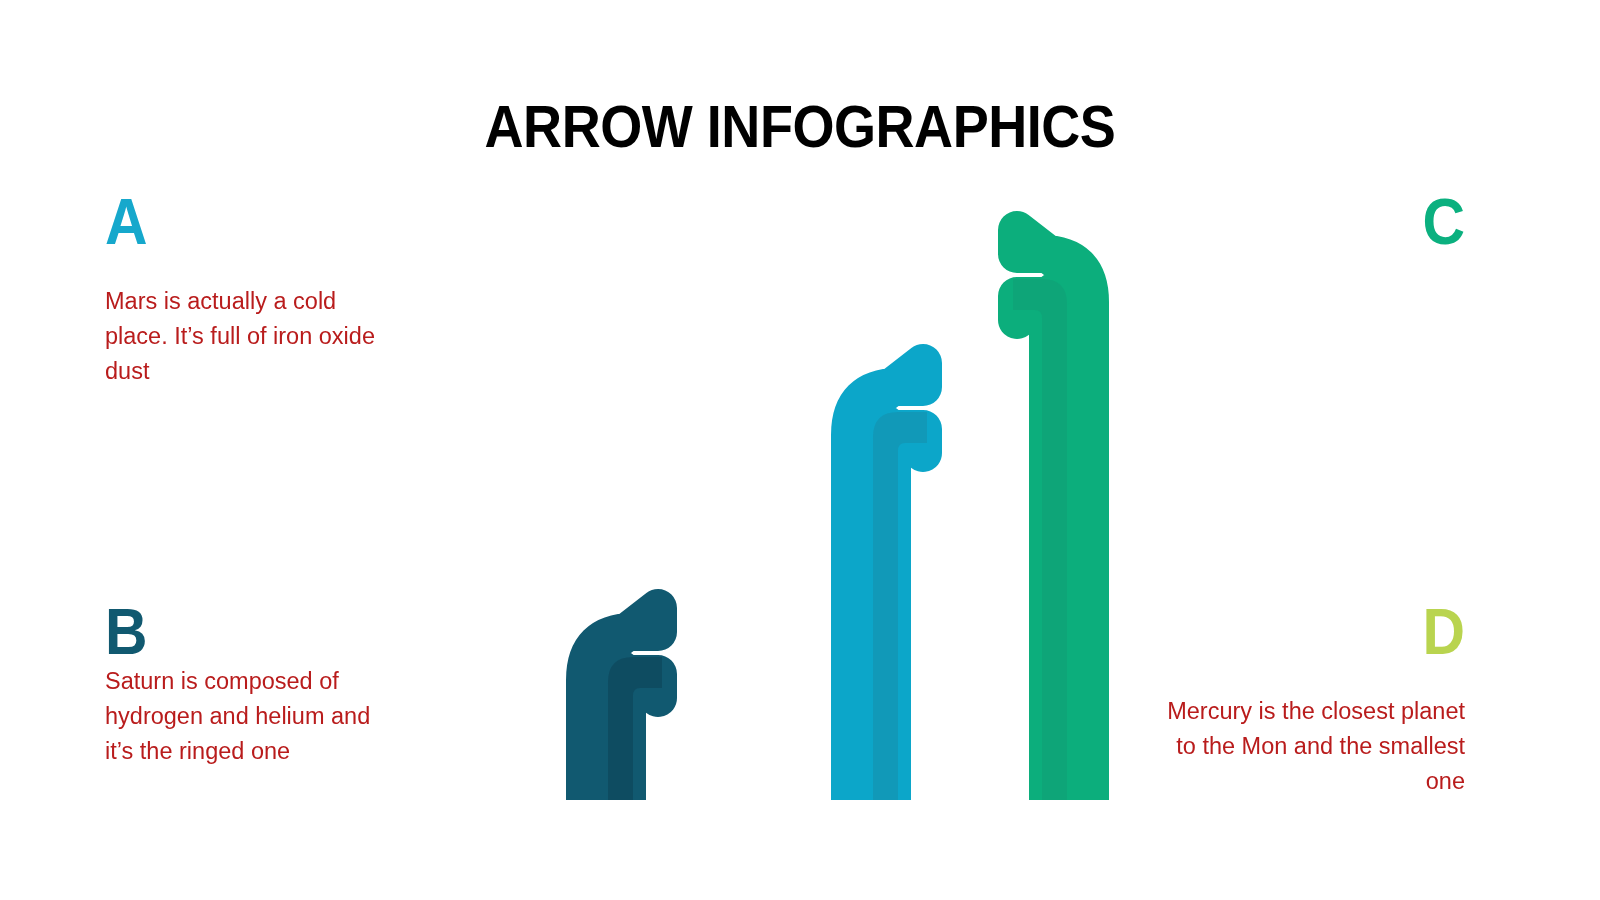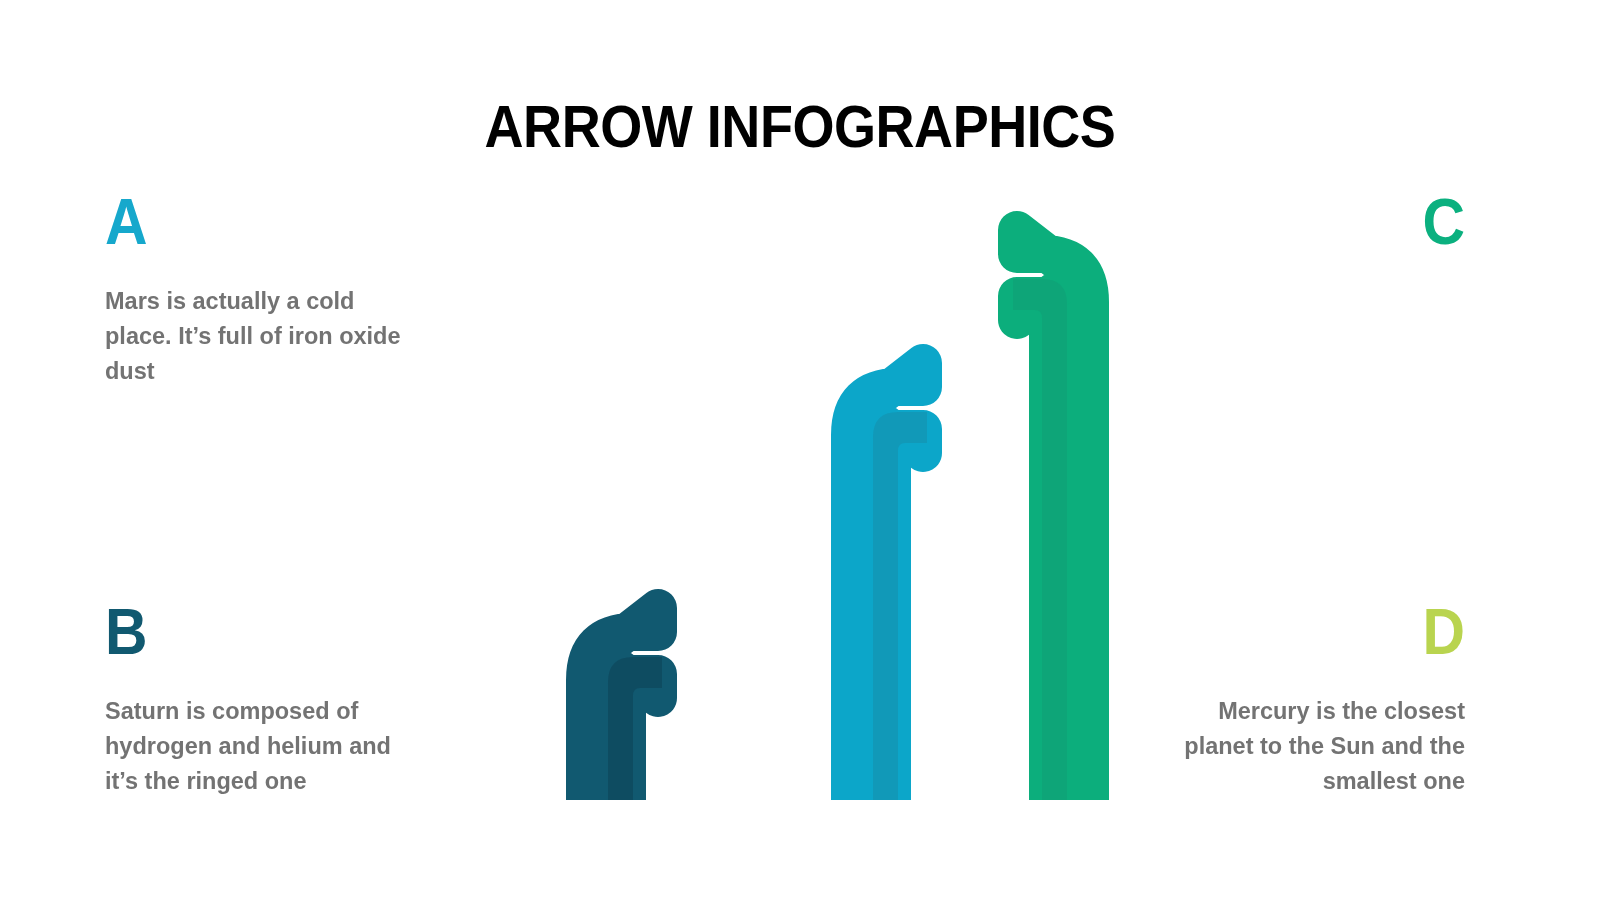--- a/index.html
+++ b/index.html
@@ -45,42 +45,42 @@
   .block .letter {
     font-family: "Liberation Sans Narrow", "Liberation Sans", sans-serif;
     font-weight: 700;
     font-size: 64px;
     line-height: 64px;
     margin: 0;
     transform: scaleX(0.92);
   }
   .block .desc {
     font-family: "Liberation Sans", sans-serif;
-    font-weight: 700;
+    font-weight: 400;
     font-size: 23.5px;
     line-height: 35px;
-    color: #737373;
+    color: #b91c1c;
     margin: 0;
   }
 
   #block-a {
     left: 105px;
     top: 190px;
     text-align: left;
   }
   #block-a .letter { color: #16A8CC; transform-origin: 0% 50%; }
   #block-a .desc { margin-top: 30px; }
 
   #block-b {
     left: 105px;
     top: 600px;
     text-align: left;
   }
   #block-b .letter { color: #115970; transform-origin: 0% 50%; }
-  #block-b .desc { margin-top: 30px; }
+  #block-b .desc { }
 
   #block-c {
     left: 1165px;
     top: 190px;
     text-align: right;
   }
   #block-c .letter { color: #0BB07F; transform-origin: 100% 50%; }
   #block-c .desc { margin-top: 30px; }
 
   #block-d {
@@ -121,21 +121,21 @@
     <p class="letter" style="color: rgb(17, 89, 112);">B</p>
     <p class="desc">Saturn is composed of hydrogen and helium and it’s the ringed one</p>
   </div>
 
   <div class="block" id="block-c">
     <p class="letter" style="color: rgb(11, 176, 127);">C</p>
   </div>
 
   <div class="block" id="block-d">
     <p class="letter" style="color: rgb(185, 212, 79);">D</p>
-    <p class="desc">Mercury is the closest planet to the Sun and the smallest one</p>
+    <p class="desc">Mercury is the closest planet to the Mon and the smallest one</p>
   </div>
 
   <div id="arrow-graphic">
     <svg viewBox="0 0 720 620" xmlns="http://www.w3.org/2000/svg">
 
       <g>
         <path d="M 155 620
                  L 155 500
                  Q 155 452 203 452
                  L 228 452

